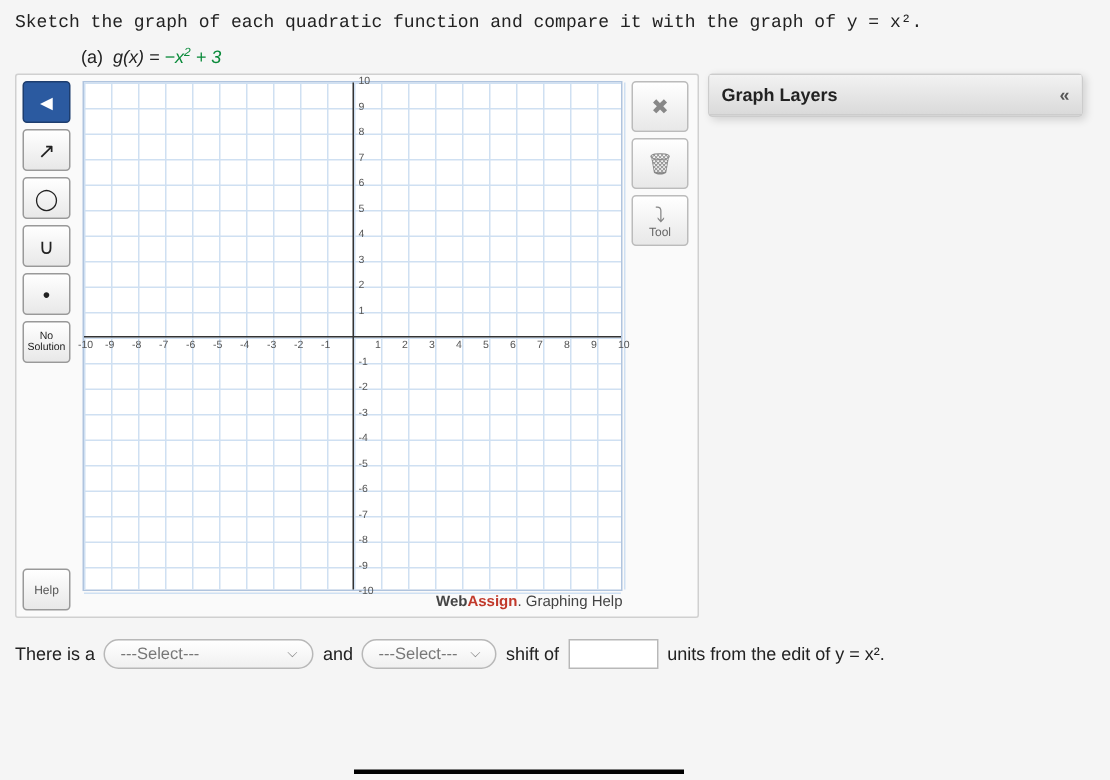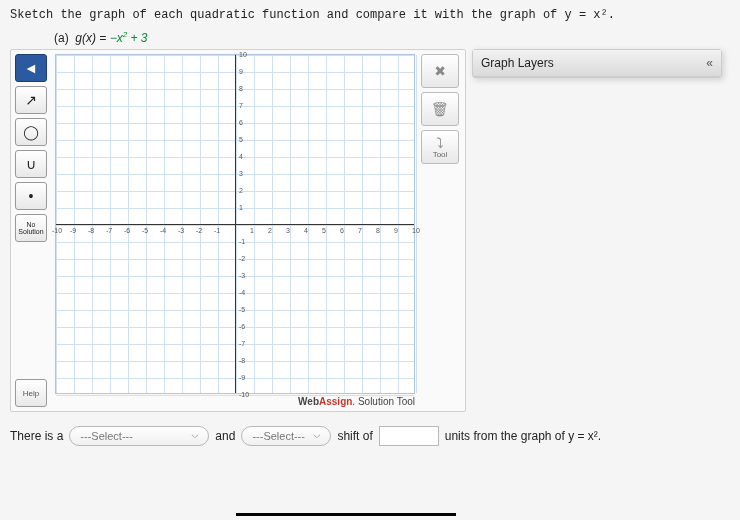--- a/index.html
+++ b/index.html
@@ -73,21 +73,21 @@
     border: 1px solid #ccc;
     border-radius: 3px;
     background: linear-gradient(#fafafa,#eee);
     box-shadow: 2px 2px 6px rgba(0,0,0,.15);
     height: fit-content;
   }
   .layers-header {
     background: linear-gradient(#f2f2f2,#dadada);
     border-bottom: 1px solid #ccc;
     padding: 6px 8px;
-    font-size: 12px; font-weight: normal;
+    font-size: 12px; font-weight: bold;
     display: flex; justify-content: space-between; align-items: center;
   }
   .collapse-ico { font-size: 12px; color: #555; cursor: pointer; }
   .layers-body { padding: 10px 10px; font-size: 11px; color: #333; line-height: 1.4; }
   .answer-row { margin-top: 14px; display: flex; align-items: center; gap: 6px; flex-wrap: wrap; font-size: 12px; }
   .pill {
     display: inline-flex; align-items: flex-start;
     border: 1px solid #b8b8b8; border-radius: 14px;
     background: linear-gradient(#fff,#f0f0f0);
     padding: 3px 10px; min-width: 140px;
@@ -215,21 +215,21 @@
             <div class="tick-label" style="top: 217px; left: 183px;">-3</div>
             <div class="tick-label" style="top: 234px; left: 183px;">-4</div>
             <div class="tick-label" style="top: 251px; left: 183px;">-5</div>
             <div class="tick-label" style="top: 268px; left: 183px;">-6</div>
             <div class="tick-label" style="top: 285px; left: 183px;">-7</div>
             <div class="tick-label" style="top: 302px; left: 183px;">-8</div>
             <div class="tick-label" style="top: 319px; left: 183px;">-9</div>
             <div class="tick-label" style="top: 336px; left: 183px;">-10</div>
           </div>
         <div class="brand">
-          <span class="wa-web">Web</span><span class="wa-assign">Assign</span><span>. Solution Tool</span>
+          <span class="wa-web">Web</span><span class="wa-assign">Assign</span><span>. Graphing Help</span>
         </div>
       </div>
 
       <div class="toolbar-right">
         <div class="rt-btn">
           <span class="ico">✖</span>
           <span></span>
         </div>
         <div class="rt-btn">
           <span class="ico">🗑</span>
@@ -256,17 +256,17 @@
       <span>---Select---</span>
       <span class="pill-arrow">⌵</span>
     </span>
     <span>and</span>
     <span class="pill small">
       <span>---Select---</span>
       <span class="pill-arrow">⌵</span>
     </span>
     <span>shift of</span>
     <span class="numbox"></span>
-    <span>units from the graph of y = x².</span>
+    <span>units from the edit of y = x².</span>
   </div>
 </div>
 
 <div class="underline-bar"></div>
 
 </body></html>

